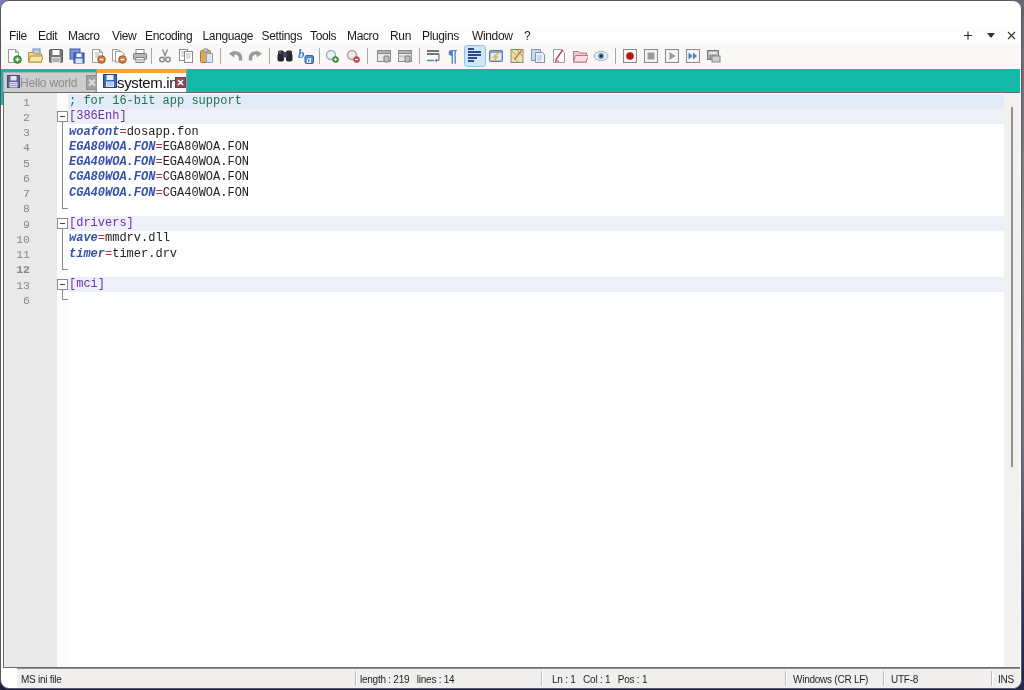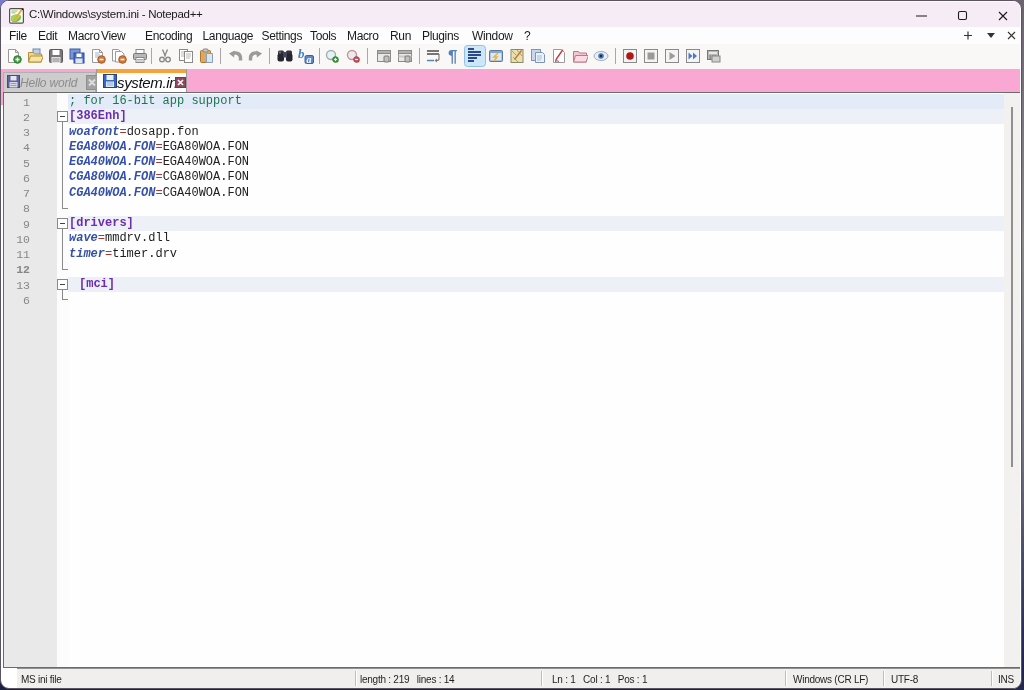--- a/index.html
+++ b/index.html
@@ -18,40 +18,40 @@
   .titlebar{position:absolute;left:0;top:0;width:100%;height:26px;background:#f6ecf5;border-top:1px solid #fefefe;box-sizing:border-box;}
   .title-text{position:absolute;left:28px;top:6px;font-size:11.5px;letter-spacing:-0.28px;color:#1b1b1b;}
   
   .menubar{position:absolute;left:0;top:26px;width:100%;height:17px;background:#fdfdfd;}
   .menubar span{position:absolute;top:2px;font-size:12px;letter-spacing:-0.35px;color:#1b1b1b;}
   
   .toolbar{position:absolute;left:0;top:43px;width:100%;height:25px;background:#f9f8f7;}
   .tbi{position:absolute;top:3.5px;width:16px;height:16px;}
   .tbsep{position:absolute;top:4px;width:1px;height:16px;background:#a8a8a8;}
   
-  .tabbar{position:absolute;left:0;top:68px;width:100%;height:36px;background:#f9a8d4;font-style:italic;}
+  .tabbar{position:absolute;left:0;top:68px;width:100%;height:36px;background:#14b8a6;}
   .tab1{position:absolute;left:2px;top:3px;width:93px;height:20px;background:#cdcdcd;
         border:1px solid #b0b0b0;border-bottom:none;box-sizing:border-box;}
   .tab2{position:absolute;left:95px;top:0px;width:91px;height:23px;background:#fefefe;
         border-left:1px solid #9a9a9a;border-right:1px solid #9a9a9a;box-sizing:border-box;}
   .tab2 .orange{position:absolute;left:0;top:0;width:100%;height:4px;background:#f7a33a;}
   .tabtxt1{position:absolute;left:16px;top:3px;font-size:12px;letter-spacing:-0.2px;color:#8d8d8d;}
   .tabtxt2{position:absolute;left:20px;top:5px;font-size:15px;letter-spacing:-0.35px;color:#101010;}
   
   .edit-wrap{position:absolute;left:2px;top:91px;width:1017px;height:576px;
        border:1px solid #6b6b6b;border-right:none;box-sizing:border-box;background:#fefefe;}
   .gutter{position:absolute;left:0;top:0;width:53px;height:100%;background:#e9e9e9;}
   .foldm{position:absolute;left:53px;top:0;width:12px;height:100%;background:#fcfcfc;}
   .lnum{position:absolute;width:26px;text-align:right;left:0px;
         font-family:"Liberation Mono",monospace;font-size:11.5px;color:#878787;}
   .bgline{position:absolute;left:64px;width:936px;height:15.25px;}
   .code{position:absolute;left:65px;font-family:"Liberation Mono",monospace;
         font-size:12px;white-space:pre;color:#222120;}
   .cmt{color:#1c7550;}
-  .sec{color:#6b2fae;font-weight:bold;}
+  .sec{color:#6b2fae;font-weight:normal;}
   .key{color:#3450a8;font-style:italic;font-weight:bold;}
   .eq{color:#ab3434;}
   .foldbox{position:absolute;left:53px;width:11px;height:11px;background:#fff;
         border:1px solid #8a8a8a;box-sizing:border-box;}
   .foldbox:after{content:"";position:absolute;left:2px;right:2px;top:4px;height:1px;background:#444;}
   .fline{position:absolute;left:58px;width:1px;background:#8a8a8a;}
   .ftick{position:absolute;left:58px;width:6px;height:1px;background:#8a8a8a;}
   
   .sbar{position:absolute;right:0;top:0;width:16px;height:100%;background:#f2f1f0;}
   .sthumb{position:absolute;left:7px;top:14px;width:2px;height:360px;background:#8f8f8f;}
@@ -59,43 +59,26 @@
   .status{position:absolute;left:16px;top:667px;width:100%;height:20px;background:#f0efed;
           border-top:1px solid #919191;font-size:10px;color:#1f1f1f;}
   .status span{position:absolute;top:4.5px;letter-spacing:-0.25px;}
   .ssep{position:absolute;top:2px;width:1px;height:15px;background:#bdbdbd;box-shadow:1px 0 0 #ffffff;}
 </style>
 </head>
 <body>
 <div class="win"></div>
 <div class="inner">
 
-  <div class="titlebar">
-    <svg class="npp-icon" style="position:absolute;left:8px;top:5.5px" width="16" height="16" viewBox="0 0 16 16">
-      <rect x="0.6" y="0.6" width="13.8" height="14.6" rx="1.2" fill="#fdfdf8" stroke="#50524a" stroke-width="1.2"></rect>
-      <path d="M2.5 3 h6 M2.5 4.8 h4" stroke="#9aba70" stroke-width="1"></path>
-      <path d="M2 8.5 q5-3.5 10 -0.5 q0.5 4.5-4.5 6 q-5.5 0.5-5.5-2.5 z" fill="#7fbc38"></path>
-      <path d="M2 8.5 q5-3.5 10 -0.5 l-5.5 5.5 q-4.5 0-4.5-2.5 z" fill="#a2d45e"></path>
-      <path d="M13.3 2.2 L7.2 11.2 l-2.2 2.6 l0.6-3.3 L11.7 1.3 z" fill="#e8aa3c"></path>
-      <path d="M12.2 1 l2.2-0.8 l-0.4 2.4 z" fill="#15150f"></path>
-    </svg>
-    <span class="title-text">C:\Windows\system.ini - Notepad++</span>
-
-    <svg style="position:absolute;left:905px;top:0" width="110" height="26" viewBox="0 0 110 26">
-      <line x1="10" y1="14" x2="21" y2="14" stroke="#1b1b1b" stroke-width="1.1"></line>
-      <rect x="52.5" y="9.5" width="8" height="8" rx="1.5" fill="none" stroke="#1b1b1b" stroke-width="1.1"></rect>
-      <path d="M93 10 l8 8 M101 10 l-8 8" stroke="#1b1b1b" stroke-width="1.1"></path>
-    </svg>
-  </div>
 
   <div class="menubar">
     <span style="left:8px">File</span>
     <span style="left:37px">Edit</span>
     <span style="left:67px">Macro</span>
-    <span style="left:100px">View</span>
+    <span style="left:111px">View</span>
     <span style="left:144px">Encoding</span>
     <span style="left:201.5px">Language</span>
     <span style="left:260.5px">Settings</span>
     <span style="left:309px">Tools</span>
     <span style="left:346px">Macro</span>
     <span style="left:389px">Run</span>
     <span style="left:421px">Plugins</span>
     <span style="left:471px">Window</span>
     <span style="left:523px">?</span>
     <svg style="position:absolute;left:955px;top:0" width="65" height="17" viewBox="0 0 65 17">
@@ -339,21 +322,21 @@
       <div class="code" style="top: 1px;"><span class="cmt">; for 16-bit app support</span></div>
       <div class="code" style="top: 16.25px;"><span class="sec">[386Enh]</span></div>
       <div class="code" style="top: 31.5px;"><span class="key">woafont</span><span class="eq">=</span>dosapp.fon</div>
       <div class="code" style="top: 46.75px;"><span class="key">EGA80WOA.FON</span><span class="eq">=</span>EGA80WOA.FON</div>
       <div class="code" style="top: 62px;"><span class="key">EGA40WOA.FON</span><span class="eq">=</span>EGA40WOA.FON</div>
       <div class="code" style="top: 77.25px;"><span class="key">CGA80WOA.FON</span><span class="eq">=</span>CGA80WOA.FON</div>
       <div class="code" style="top: 92.5px;"><span class="key">CGA40WOA.FON</span><span class="eq">=</span>CGA40WOA.FON</div>
       <div class="code" style="top: 123px;"><span class="sec">[drivers]</span></div>
       <div class="code" style="top: 138.25px;"><span class="key">wave</span><span class="eq">=</span>mmdrv.dll</div>
       <div class="code" style="top: 153.5px;"><span class="key">timer</span><span class="eq">=</span>timer.drv</div>
-      <div class="code" style="top: 184px; margin-left: 10px;"><span class="sec">[mci]</span></div>
+      <div class="code" style="top: 184px;"><span class="sec">[mci]</span></div>
       <div class="foldbox" style="top: 17.75px;"></div>
       <div class="foldbox" style="top: 124.5px;"></div>
       <div class="foldbox" style="top: 185.5px;"></div>
       <div class="fline" style="top: 28.75px; height: 86.1px;"></div>
       <div class="ftick" style="top: 114.85px;"></div>
       <div class="fline" style="top: 135.5px; height: 40.35px;"></div>
       <div class="ftick" style="top: 175.85px;"></div>
       <div class="fline" style="top: 196.5px; height: 9.85px;"></div>
       <div class="ftick" style="top: 206.35px;"></div>
     </div>

